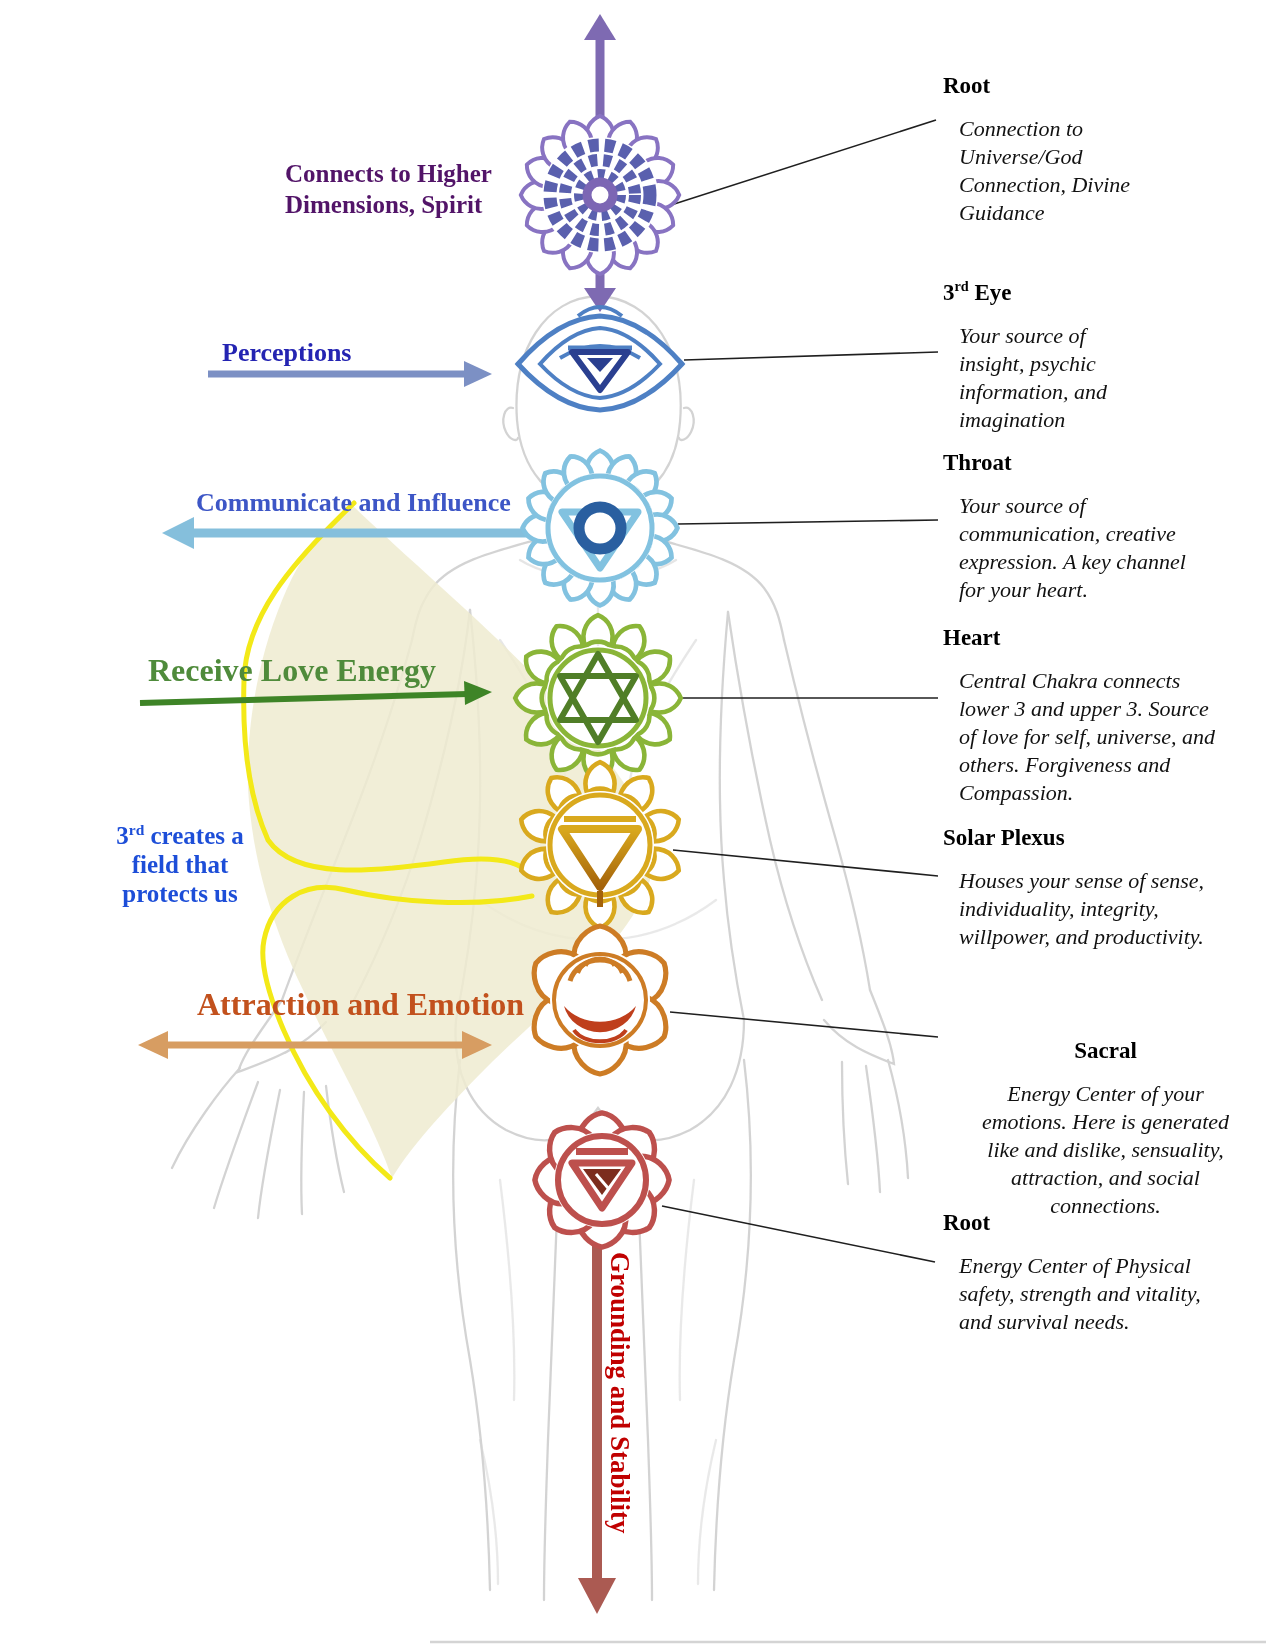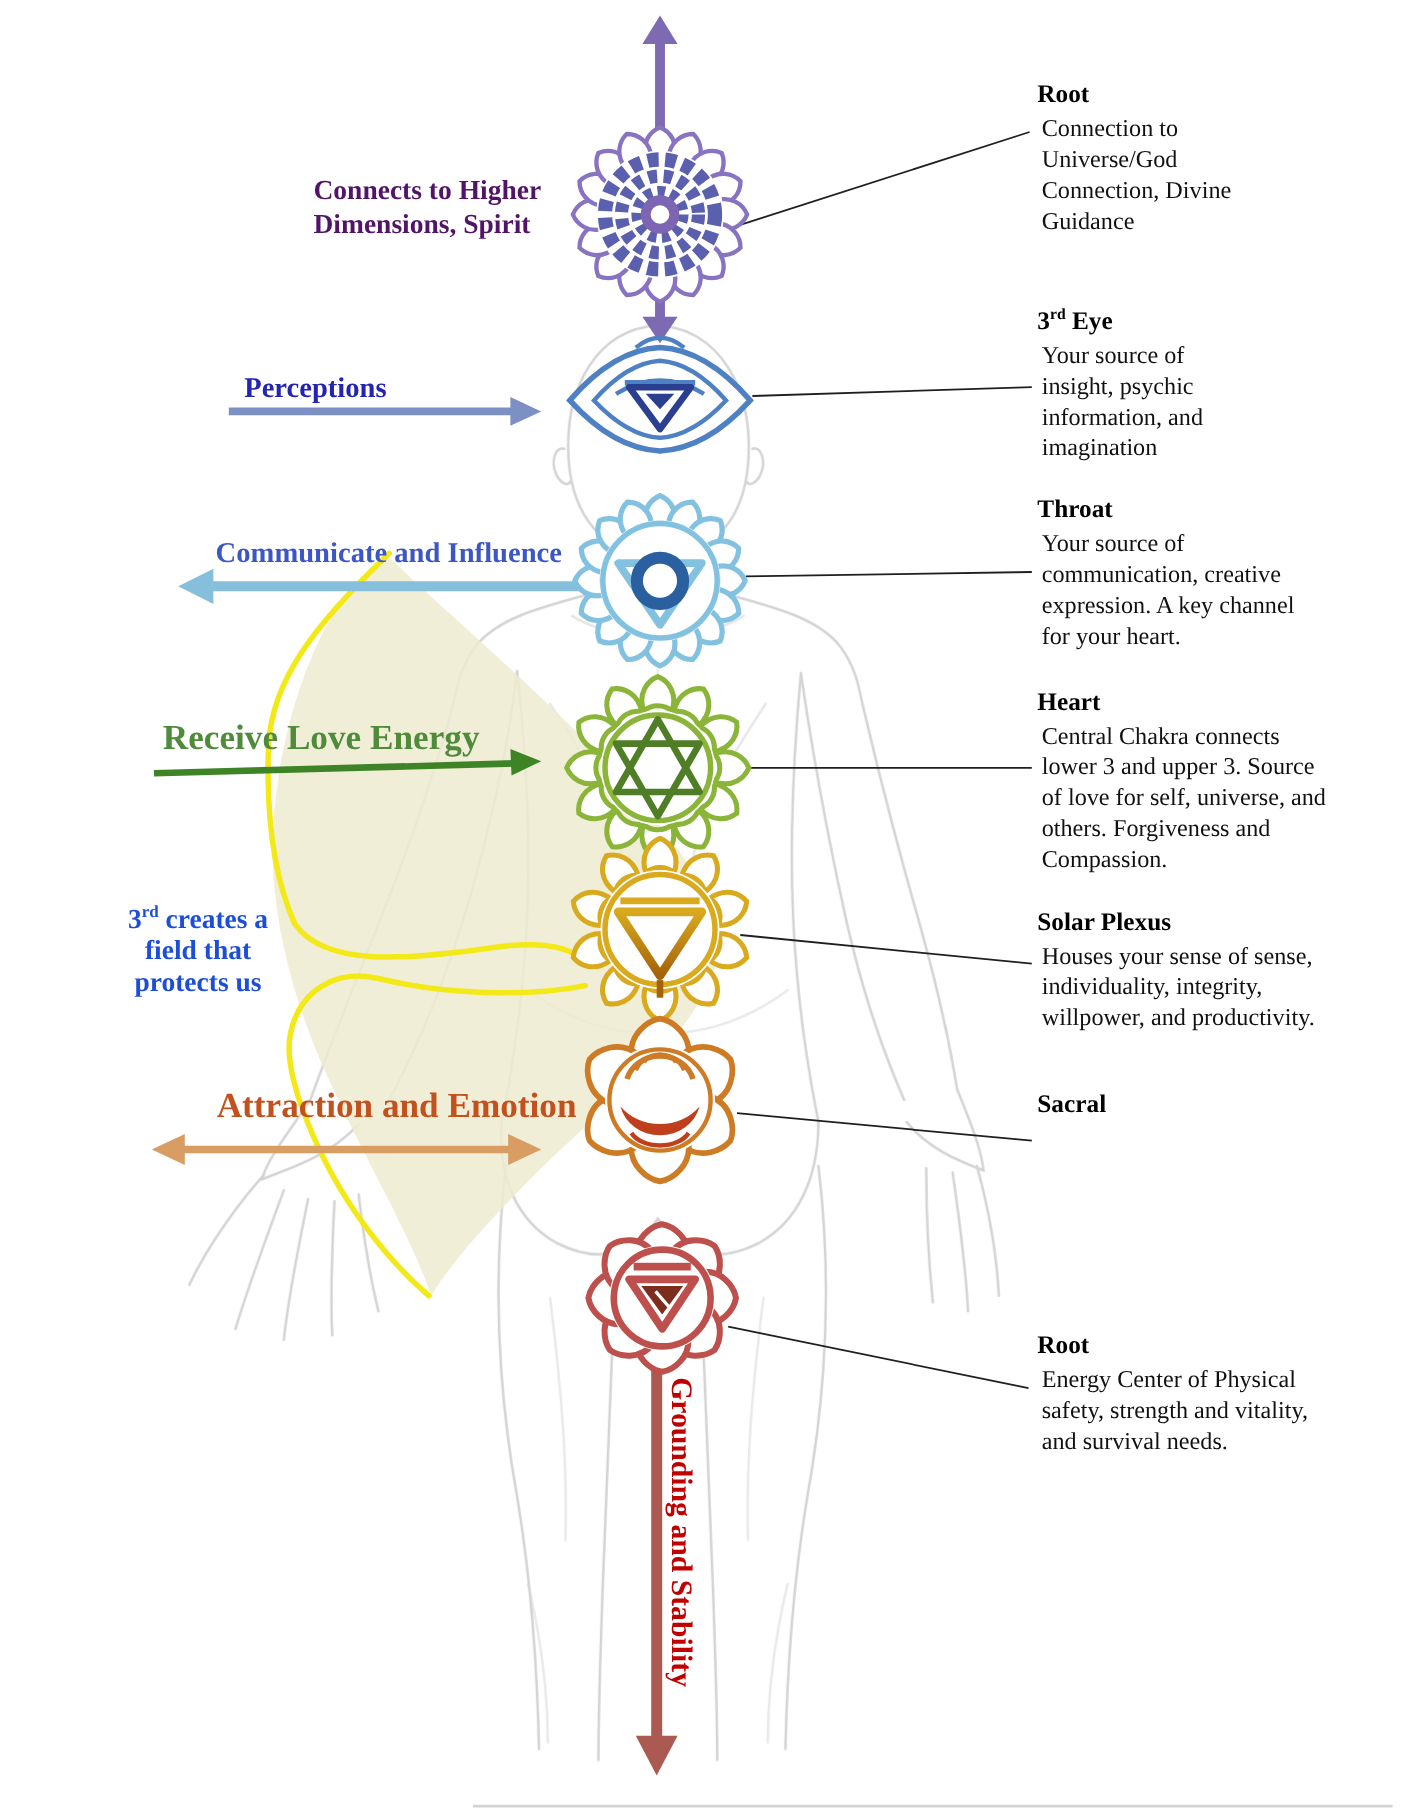--- a/index.html
+++ b/index.html
@@ -1,21 +1,21 @@
 <!DOCTYPE html>
 <html><head>
 <meta charset="utf-8">
 <style>
   html,body{margin:0;padding:0;background:#fff;}
   .stage{position:relative;width:1275px;height:1650px;background:#fff;overflow:hidden;
          font-family:"Liberation Serif",serif;}
   .stage svg.overlay{position:absolute;left:0;top:0;}
   .info{position:absolute;left:943px;width:325px;color:#111;}
   .info h3{margin:0 0 4px 0;font-size:23px;line-height:26px;font-weight:700;color:#000;}
-  .info p{margin:4px;font-size:22px;line-height:28px;white-space:pre-line;}
+  .info p{margin:16px;font-size:22px;line-height:28px;white-space:pre-line;font-style:italic;}
   .llabel{position:absolute;font-weight:700;white-space:pre-line;line-height:31px;}
   sup{font-size:0.62em;margin-top:36px;}
   .vlabel{position:absolute;writing-mode:vertical-rl;font-weight:700;}
 </style>
 </head>
 <body>
 
 <div class="stage">
 
 <svg class="overlay" width="1275" height="1650" viewBox="0 0 1275 1650">
@@ -282,22 +282,27 @@
 Compassion.</p>
 </div>
 
 <div class="info" style="top:825px;">
   <h3>Solar Plexus</h3>
   <p>Houses your sense of sense,
 individuality, integrity,
 willpower, and productivity.</p>
 </div>
 
-<div class="info" style="top:991px;">
+<div class="info" style="top:1038px;text-align:center;">
   <h3>Sacral</h3>
+  <p>Energy Center of your
+emotions. Here is generated
+like and dislike, sensuality,
+attraction, and social
+connections.</p>
 </div>
 
 <div class="info" style="top:1210px;">
   <h3>Root</h3>
   <p>Energy Center of Physical
 safety, strength and vitality,
 and survival needs.</p>
 </div>
 
 </div>

